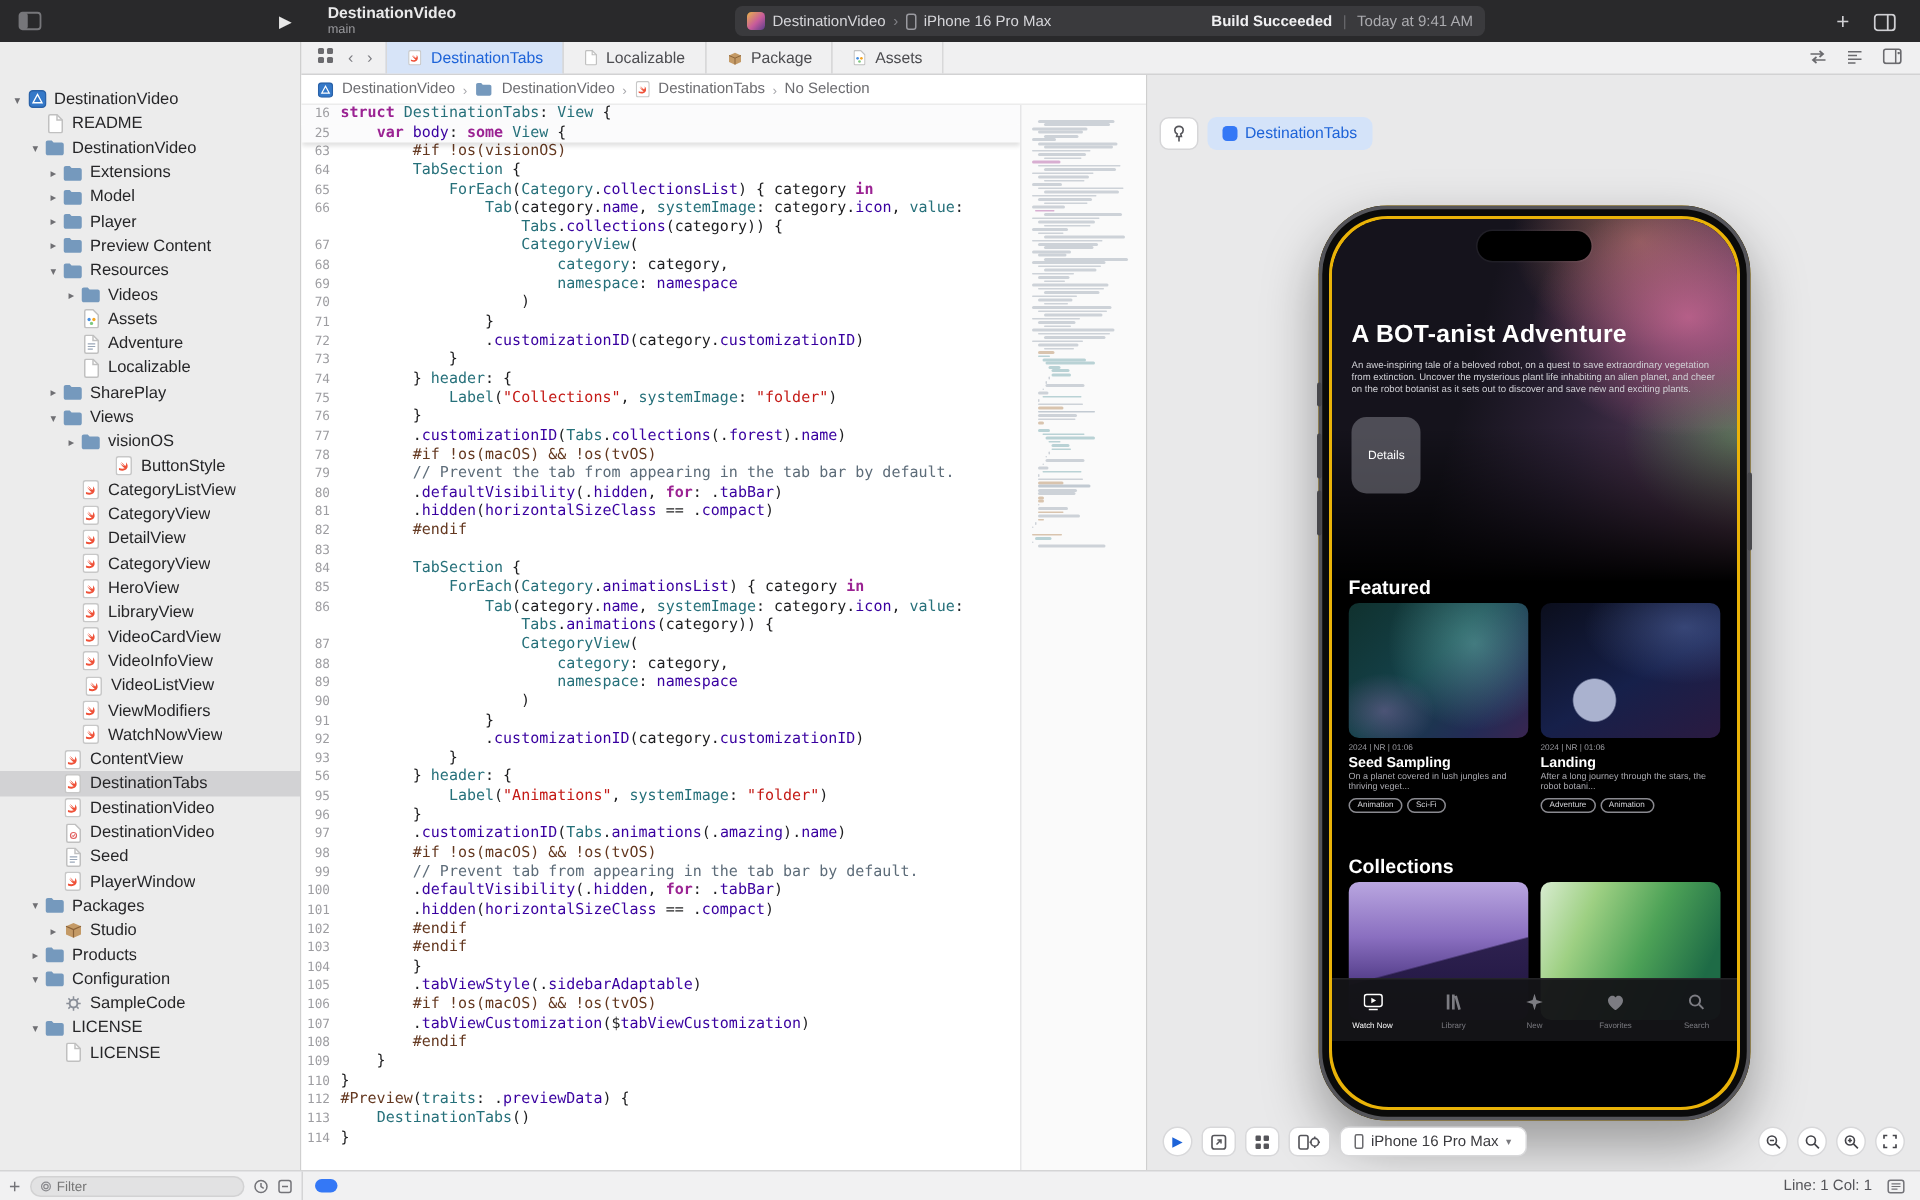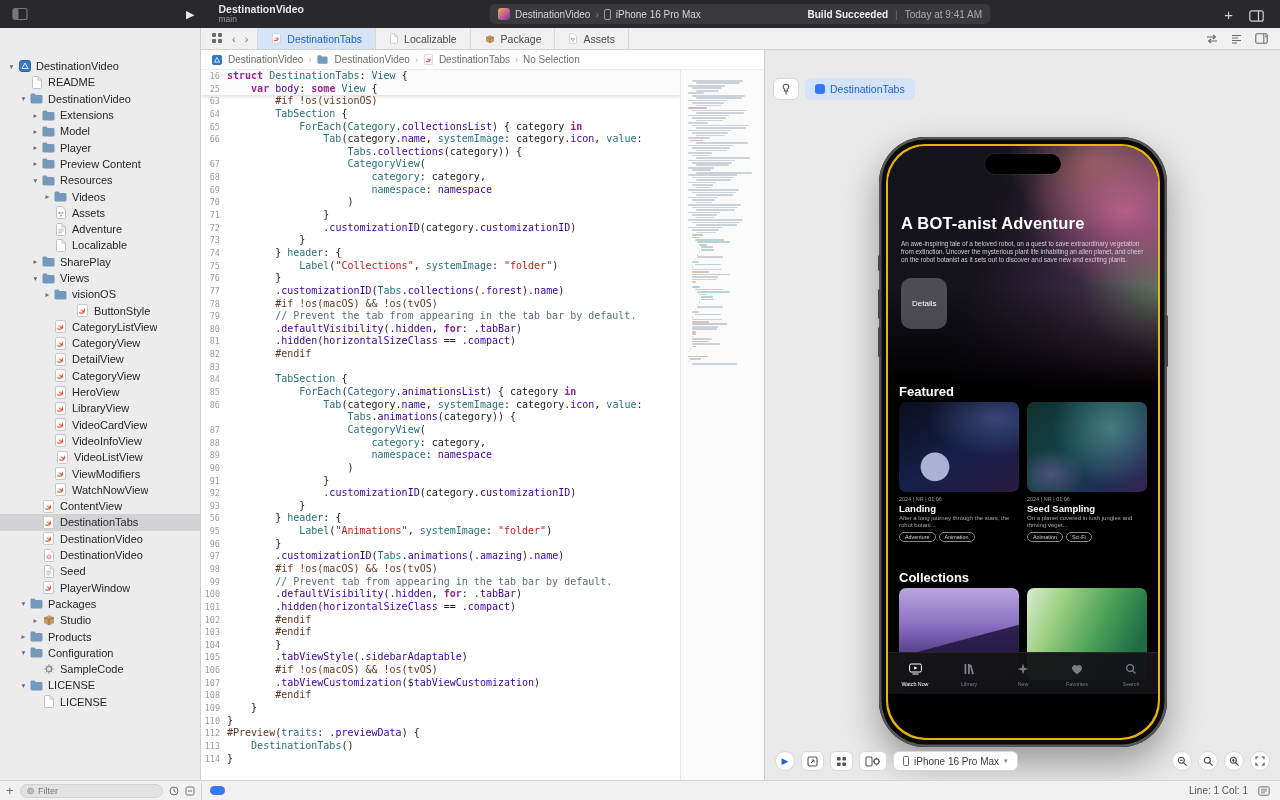--- a/index.html
+++ b/index.html
@@ -1043,37 +1043,37 @@
             <div class="side-btn" style="right:-1px; top:178px; height:52px;"></div>
             <div class="screen">
               <div class="island"></div>
               <div class="hero"></div>
               <div class="hero-title">A BOT-anist Adventure</div>
               <div class="hero-desc">An awe-inspiring tale of a beloved robot, on a quest to save extraordinary vegetation from extinction. Uncover the mysterious plant life inhabiting an alien planet, and cheer on the robot botanist as it sets out to discover and save new and exciting plants.</div>
               <button class="details-btn">Details</button>
               <div class="sec-head featured-head">Featured</div>
               <div class="cards" id="featured-cards">
                   <div class="vcard">
+                    <div class="vcard-img img-seed"></div>
+                    <div class="vc-meta">2024 | NR | 01:06</div>
+                    <div class="vc-title">Seed Sampling</div>
+                    <div class="vc-desc">On a planet covered in lush jungles and thriving veget...</div>
+                    <div class="vc-tags">
+                      <span class="tag">Animation</span>
+                      <span class="tag">Sci-Fi</span>
+                    </div>
+                  </div>
+                  <div class="vcard">
                     <div class="vcard-img img-landing"></div>
                     <div class="vc-meta">2024 | NR | 01:06</div>
                     <div class="vc-title">Landing</div>
                     <div class="vc-desc">After a long journey through the stars, the robot botani...</div>
                     <div class="vc-tags">
                       <span class="tag">Adventure</span>
                       <span class="tag">Animation</span>
-                    </div>
-                  </div>
-                  <div class="vcard">
-                    <div class="vcard-img img-seed"></div>
-                    <div class="vc-meta">2024 | NR | 01:06</div>
-                    <div class="vc-title">Seed Sampling</div>
-                    <div class="vc-desc">On a planet covered in lush jungles and thriving veget...</div>
-                    <div class="vc-tags">
-                      <span class="tag">Animation</span>
-                      <span class="tag">Sci-Fi</span>
                     </div>
                   </div>
                 </div>
               <div class="sec-head collections-head">Collections</div>
               <div class="colcards">
                 <div class="ccard img-mountain"></div>
                 <div class="ccard img-bamboo"></div>
               </div>
               <div class="ph-tabbar" id="phone-tabbar">
                   <div class="ph-tab active">

